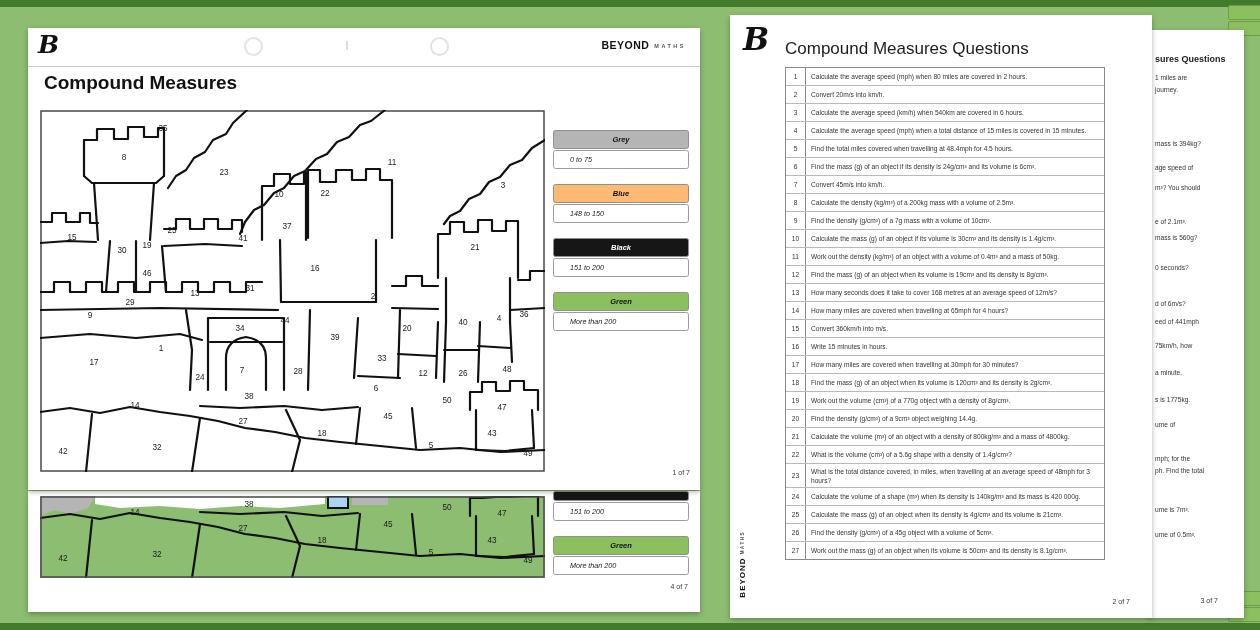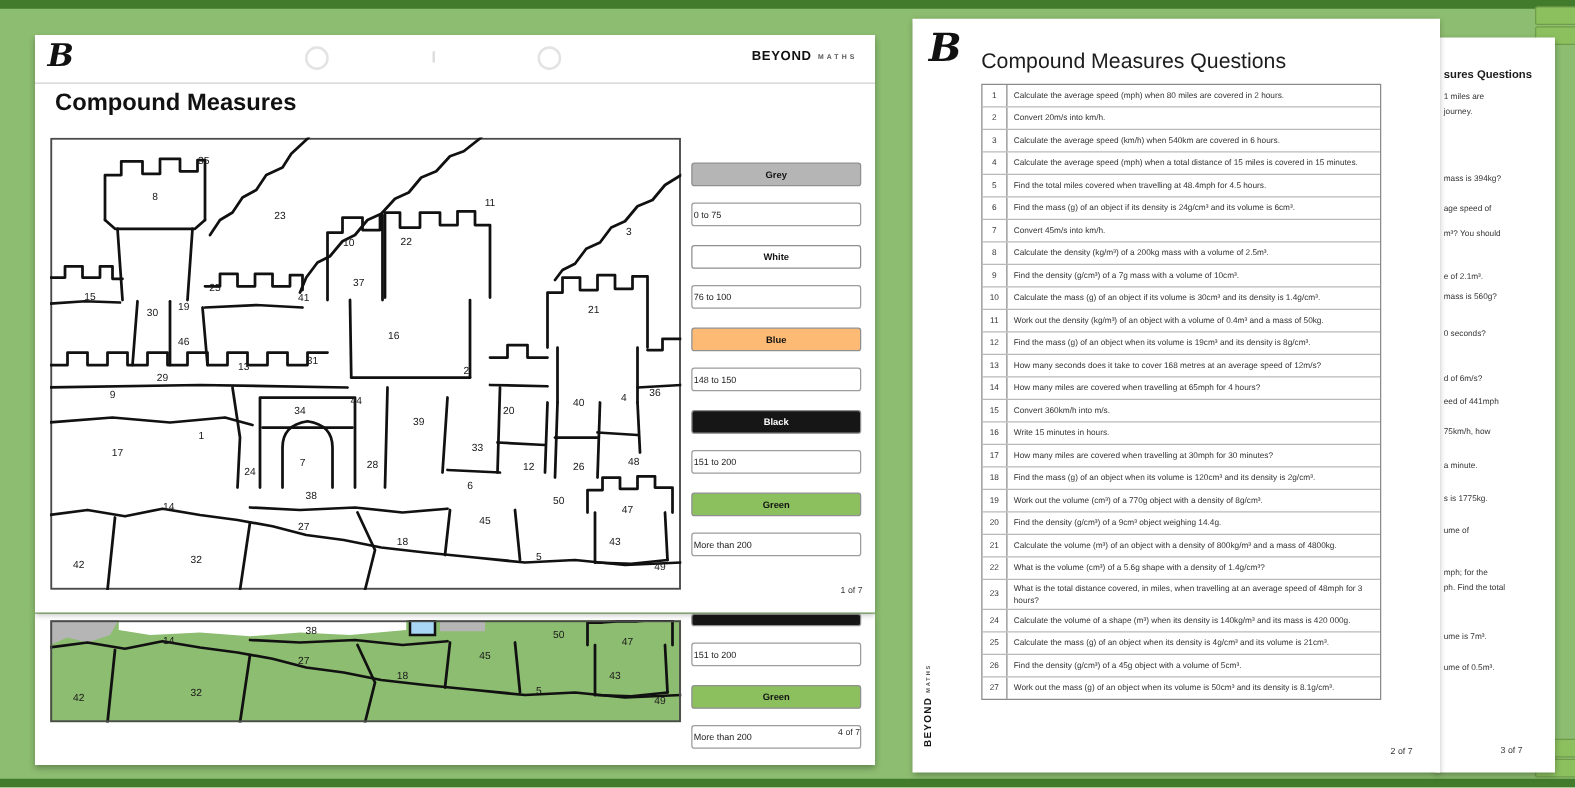--- a/index.html
+++ b/index.html
@@ -16,23 +16,23 @@
   .ring{position:absolute;top:9px;width:15px;height:15px;border:2px solid #e3e3e3;border-radius:50%;}
   .tick{position:absolute;left:318px;top:13px;width:2px;height:9px;background:#ddd;}
   .brand{position:absolute;right:14px;top:11px;font-size:10.5px;font-weight:700;color:#111;letter-spacing:.5px;}
   .brand .sub{font-size:5.5px;font-weight:700;color:#555;letter-spacing:2.5px;margin-left:5px;vertical-align:1px;}
   .pl-title{position:absolute;left:16px;top:44px;font-size:19px;font-weight:700;color:#111;}
   .pl-picture{position:absolute;left:12px;top:82px;width:505px;height:362px;}
   .pl-side{position:absolute;left:525px;top:74px;width:138px;}
   .instr{font-size:7.2px;line-height:1.55;color:#222;}
   .keybox{width:136px;border:1px solid #8f8f8f;border-radius:2.5px;text-align:center;box-sizing:border-box;}
   .key-head{font-weight:700;font-size:7.5px;padding:4px 0;}
-  .key-range{font-size:7.2px;color:#222;padding:4px 1px;background:#fff;border:1px solid #9c9c9c;
-             border-radius:2.5px;width:136px;box-sizing:border-box;margin-top:13px;}
-  .key-item{margin-bottom:15px;}
+  .key-range{font-size:7.2px;color:#222;padding:4px 16px;background:#fff;border:1px solid #9c9c9c;
+             border-radius:2.5px;width:136px;box-sizing:border-box;margin-top:1px;}
+  .key-item{margin-bottom:15px;font-style:italic;}
   .pfoot{position:absolute;font-size:7px;color:#333;}
   
   .page-left-b{left:28px;top:491px;width:672px;height:121px;z-index:2;}
   .strip{position:absolute;left:12px;top:5px;width:505px;height:82px;}
   .plb-side{position:absolute;left:525px;top:0;width:138px;}
   
   .page-right{left:730px;top:15px;width:422px;height:603px;z-index:4;}
   .pr-logo{position:absolute;left:13px;top:6px;font-size:31px;}
   .pr-title{position:absolute;left:55px;top:24px;font-size:17px;color:#1c1c1c;}
   .pr-title .accent{font-weight:400;}
@@ -251,24 +251,20 @@
         </g>
     </svg>
 
     <div class="pl-side">
       <div id="key-left" style="margin-top:28px;">
           <div class="key-item">
             <div class="keybox key-head" style="background: rgb(181, 181, 181); color: rgb(17, 17, 17);">Grey</div>
             <div class="key-range">0 to 75</div>
           </div>
           <div class="key-item">
-            <div class="keybox key-head" style="background: rgb(255, 255, 255); color: rgb(17, 17, 17);">White</div>
-            <div class="key-range">76 to 100</div>
-          </div>
-          <div class="key-item">
             <div class="keybox key-head" style="background: #fdba74; color: rgb(17, 17, 17);">Blue</div>
             <div class="key-range">148 to 150</div>
           </div>
           <div class="key-item">
             <div class="keybox key-head" style="background: rgb(22, 22, 22); color: rgb(255, 255, 255);">Black</div>
             <div class="key-range">151 to 200</div>
           </div>
           <div class="key-item">
             <div class="keybox key-head" style="background: rgb(140, 192, 95); color: rgb(17, 17, 17);">Green</div>
             <div class="key-range">More than 200</div>

